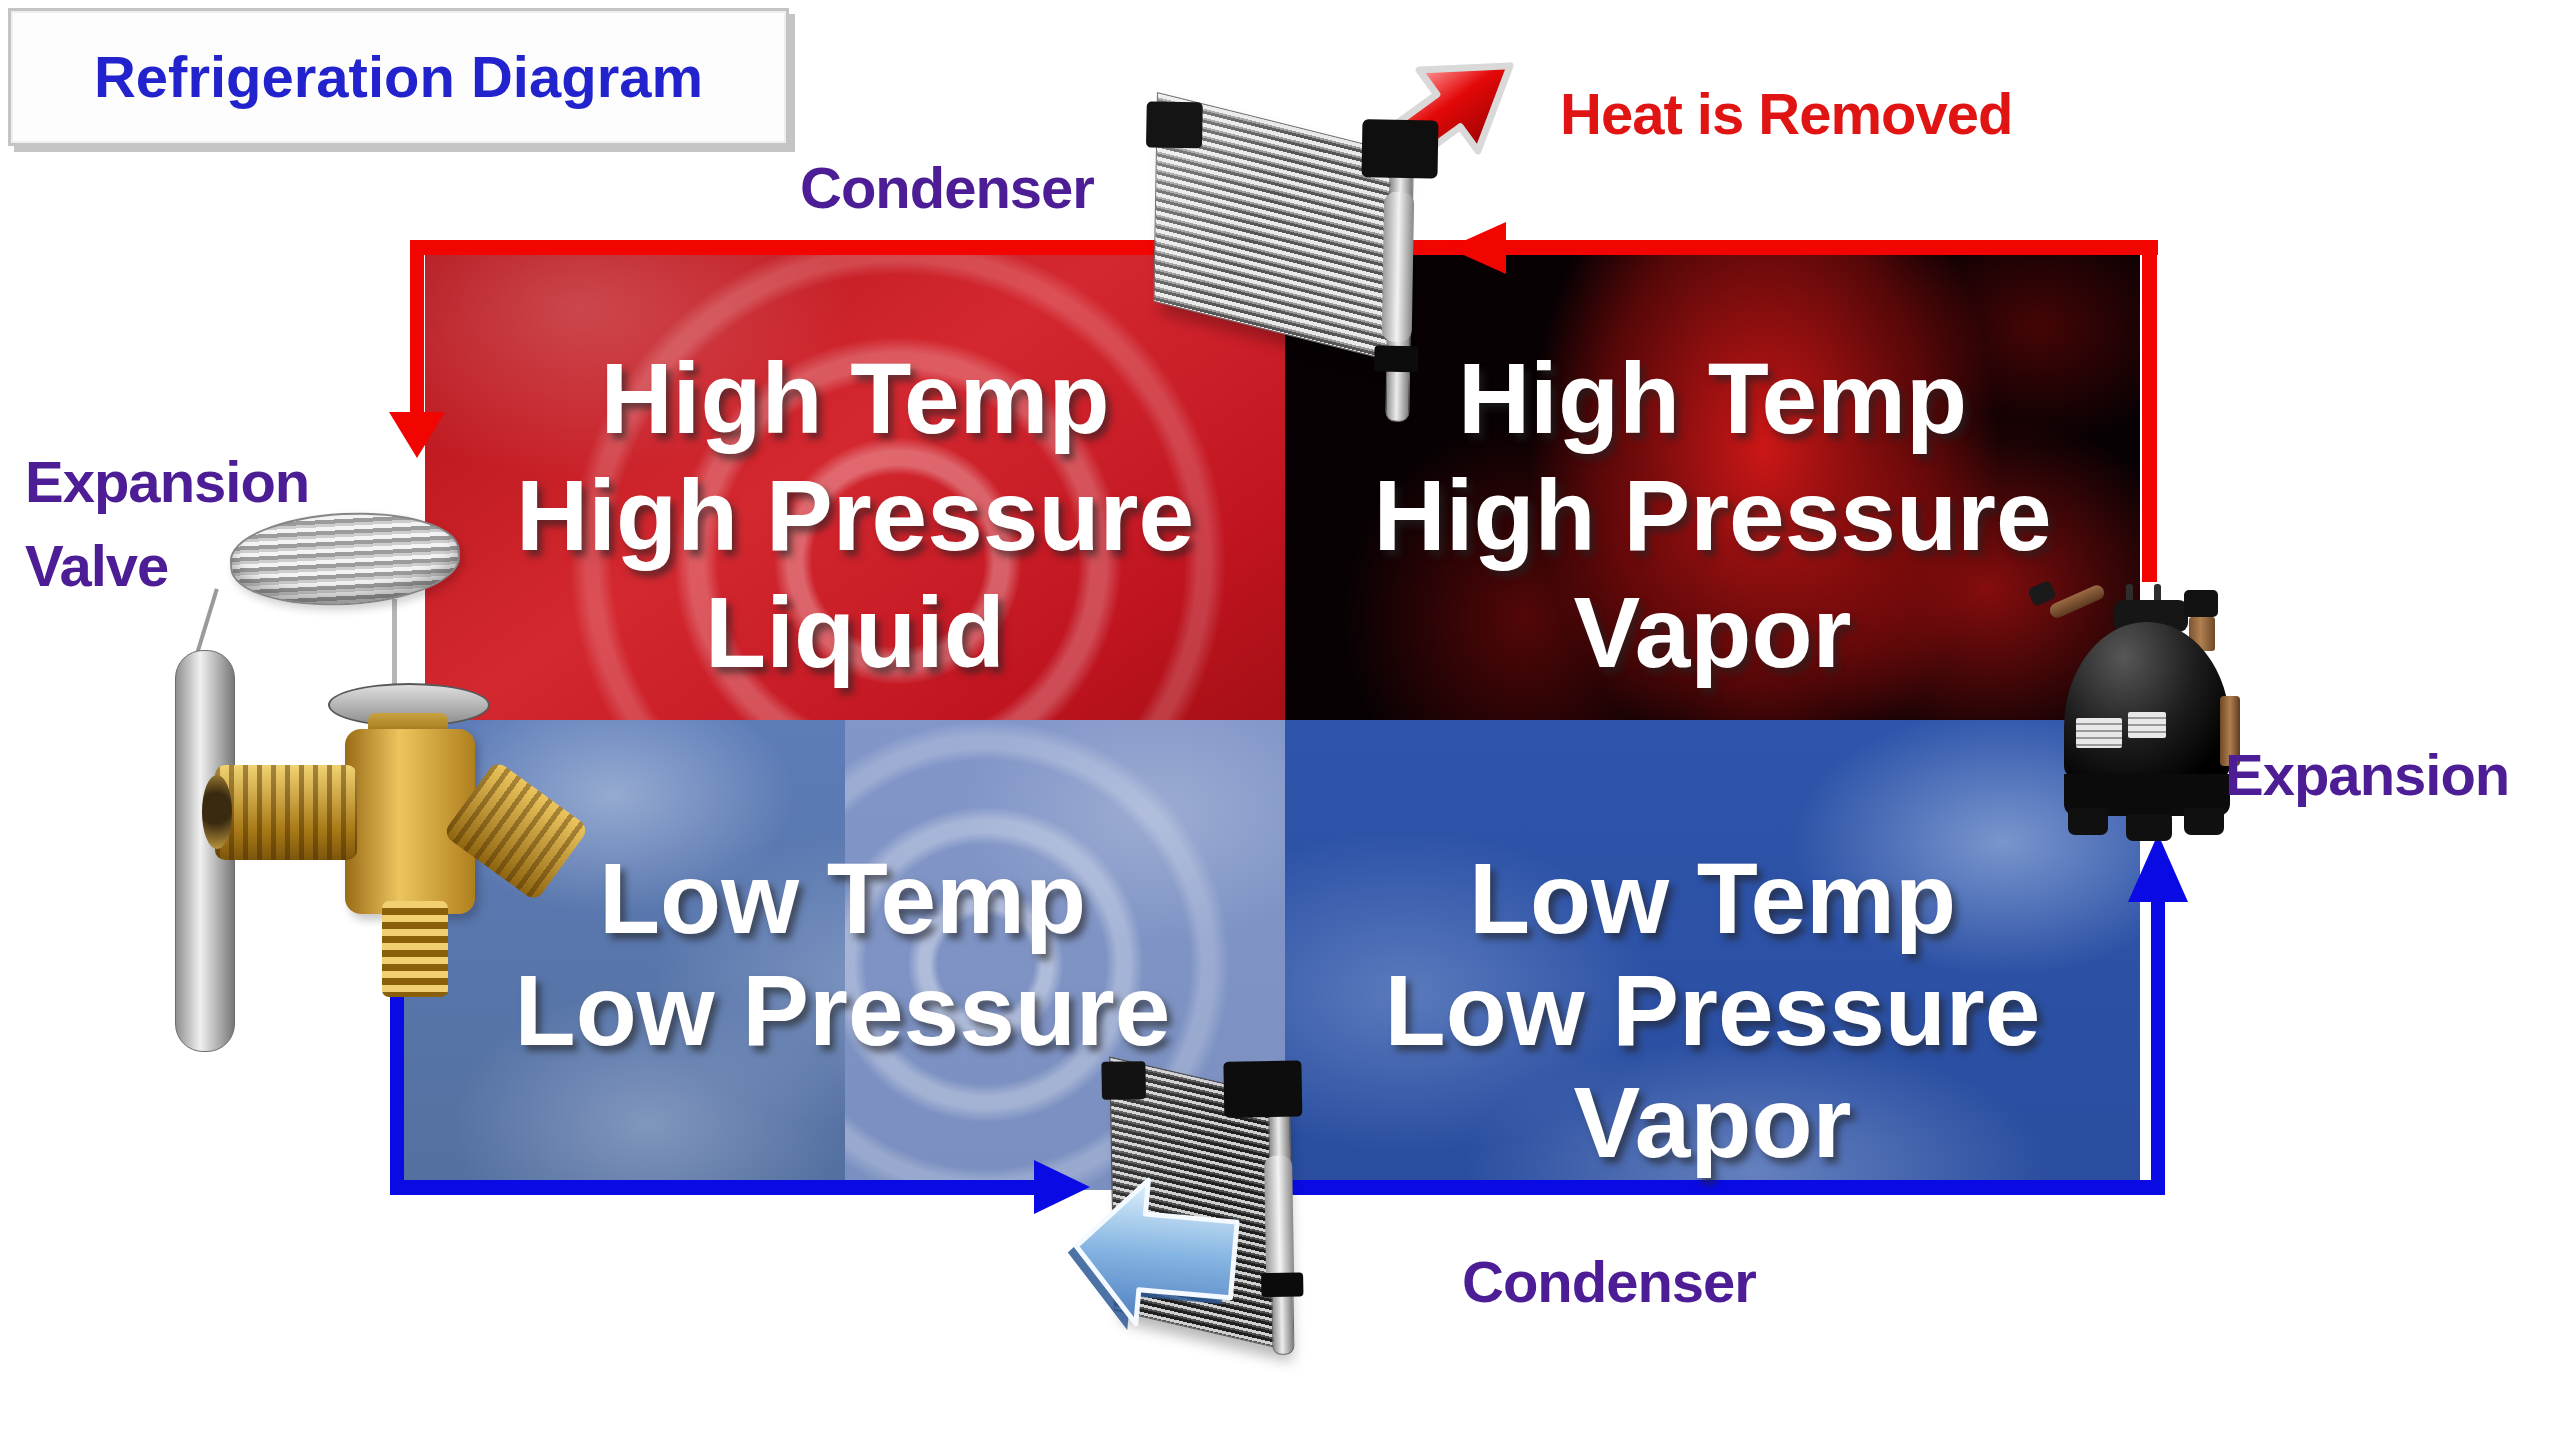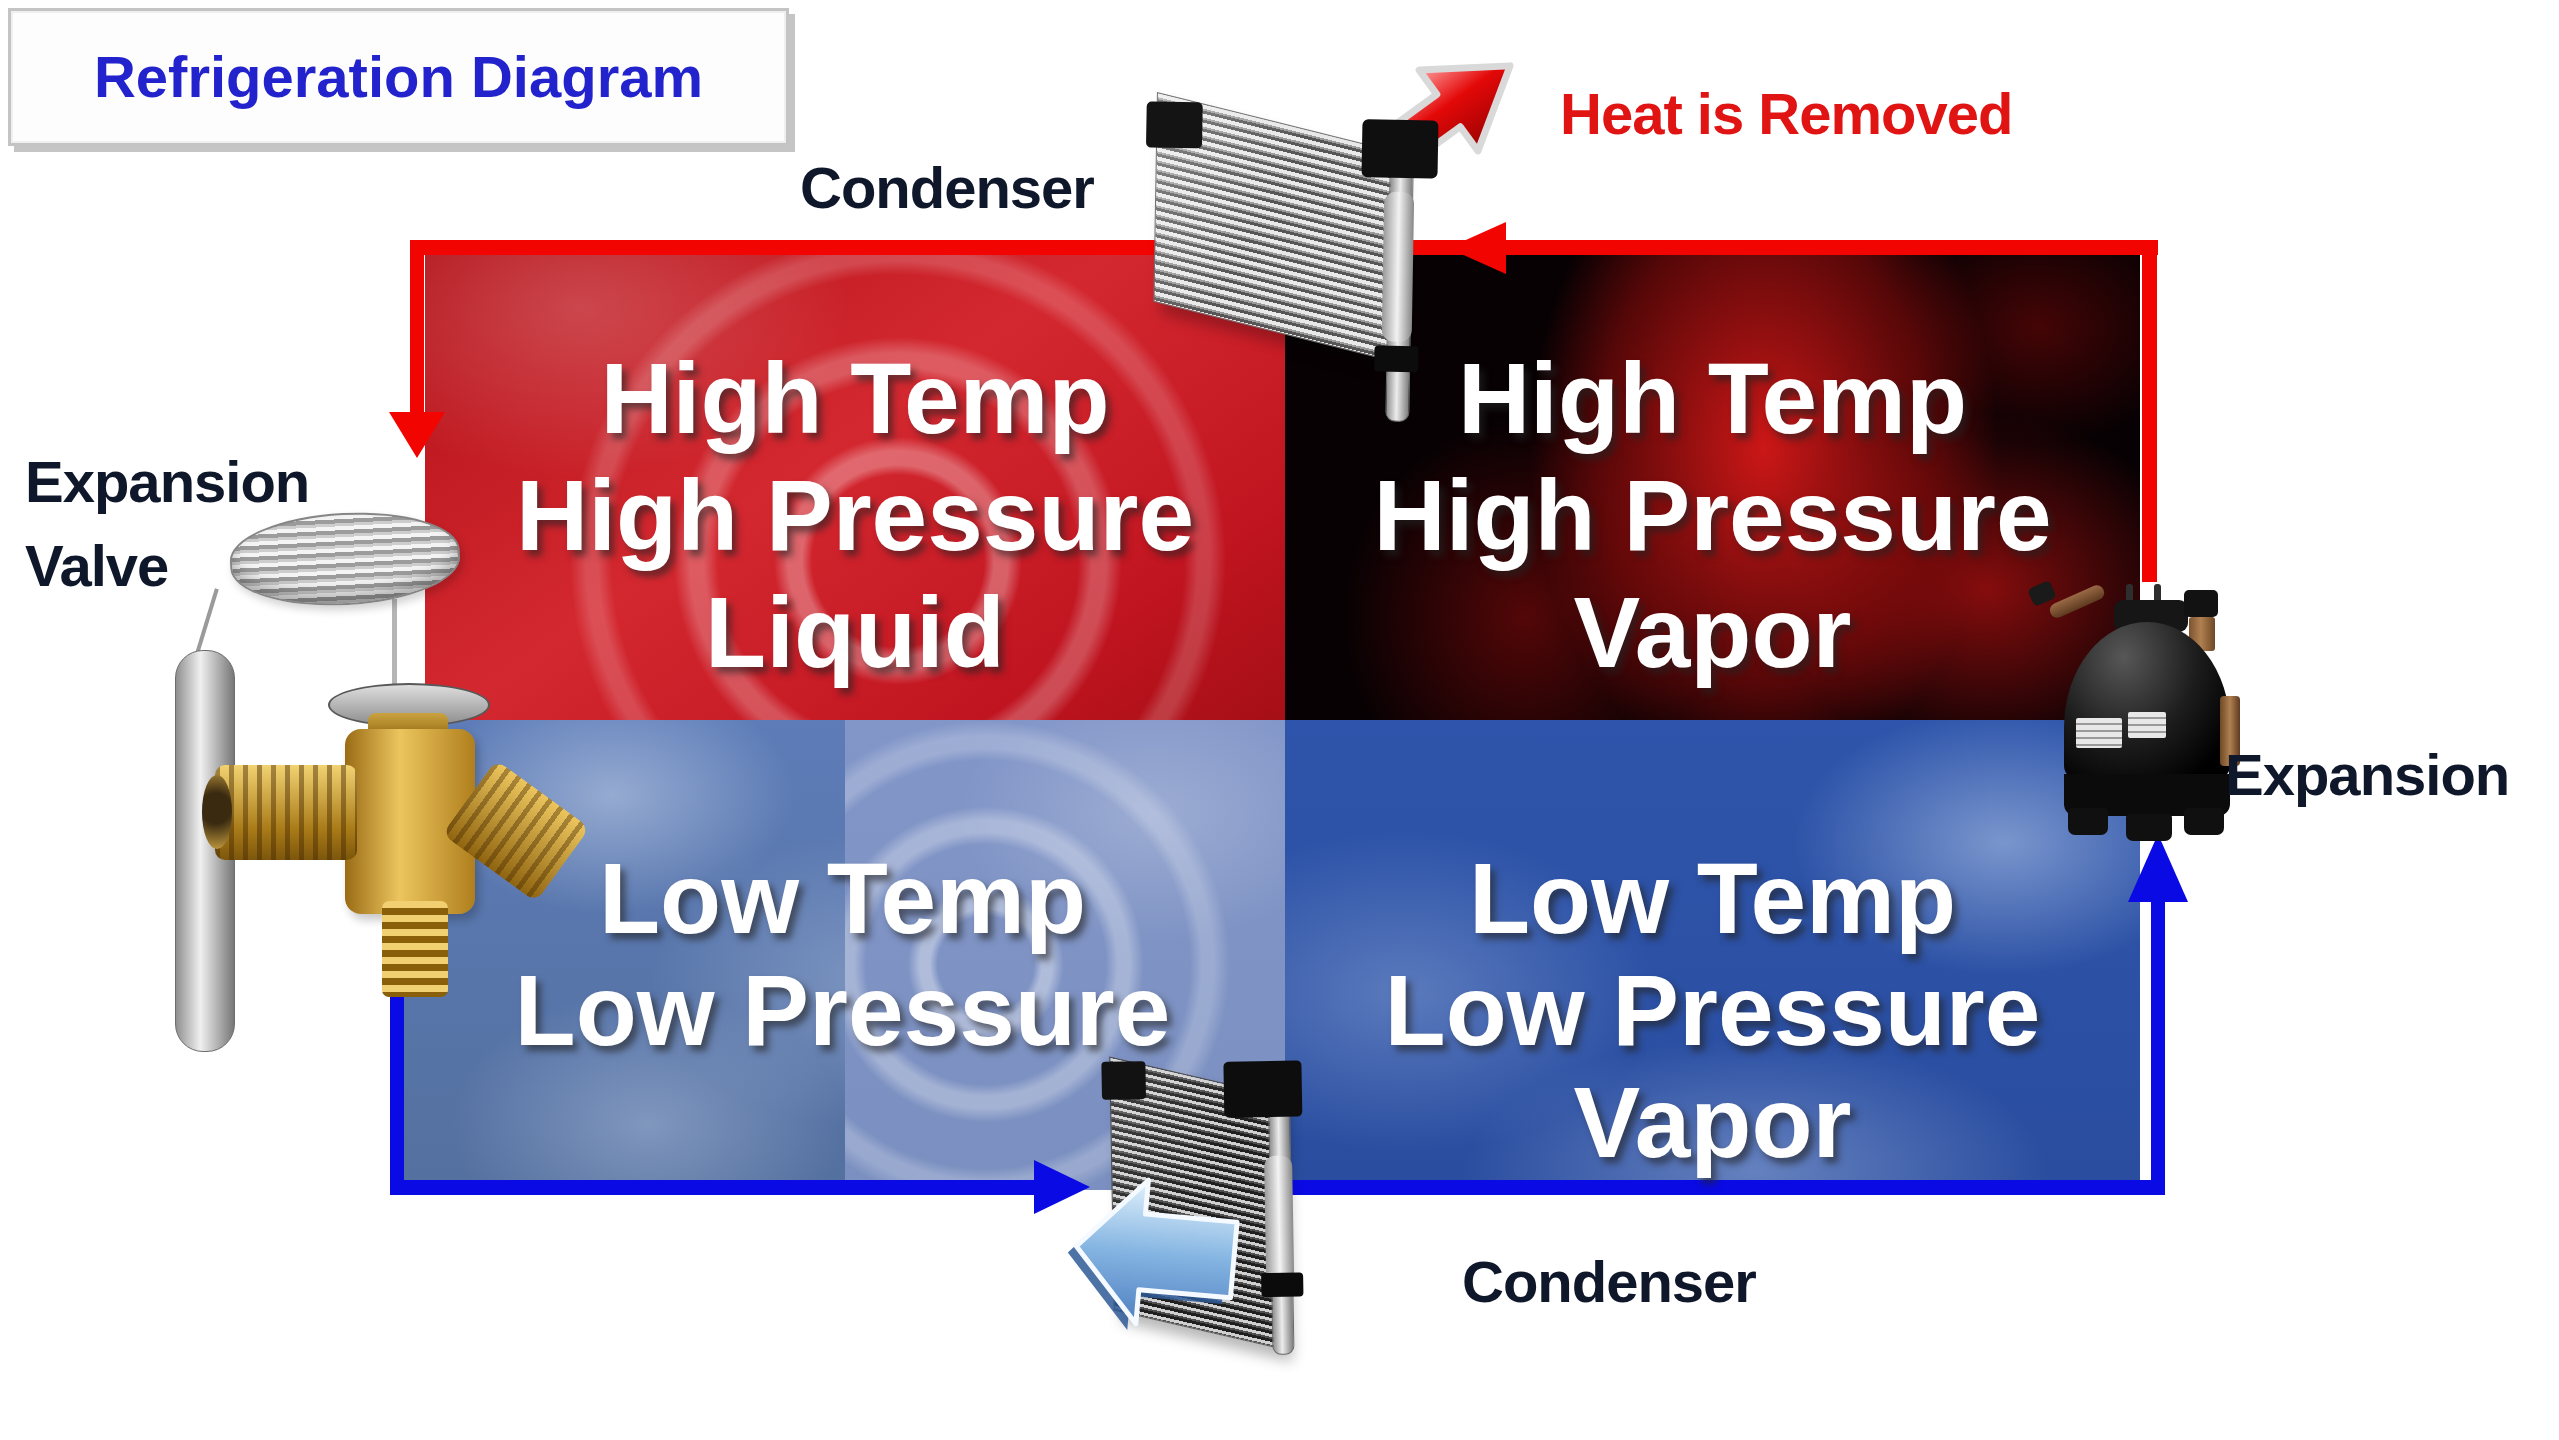--- a/index.html
+++ b/index.html
@@ -51,21 +51,21 @@
   .t-bl{left:400px;top:720px;width:885px;}
   .t-br{left:1285px;top:720px;width:855px;}
 
   
   .pipe{position:absolute;z-index:2;}
   .hot{background:#f20400;}
   .cold{background:#0a0ae4;}
   .tri{position:absolute;z-index:2;width:0;height:0;}
 
   
-  .plabel{position:absolute;z-index:6;color:#0f172a;font-weight:bold;font-size:58px;
+  .plabel{position:absolute;z-index:6;color:#4c1d95;font-weight:bold;font-size:58px;
           line-height:84px;letter-spacing:-1px;white-space:nowrap;}
   .heat-label{position:absolute;z-index:6;color:#e11414;font-weight:bold;font-size:58px;
           letter-spacing:-1px;white-space:nowrap;}
 
   
   .title-box{position:absolute;left:8px;top:8px;width:775px;height:132px;z-index:7;
      background:#fdfdfd;border:3px solid #c4c4c4;
      box-shadow:6px 6px 0 rgba(150,150,150,.55), inset 0 0 0 2px #efefef;
      display:flex;flex-direction:column;align-items:center;justify-content:center;}
   .title-box span{color:#2323cd;font-weight:bold;font-size:58px;line-height:62px;white-space:nowrap;}

